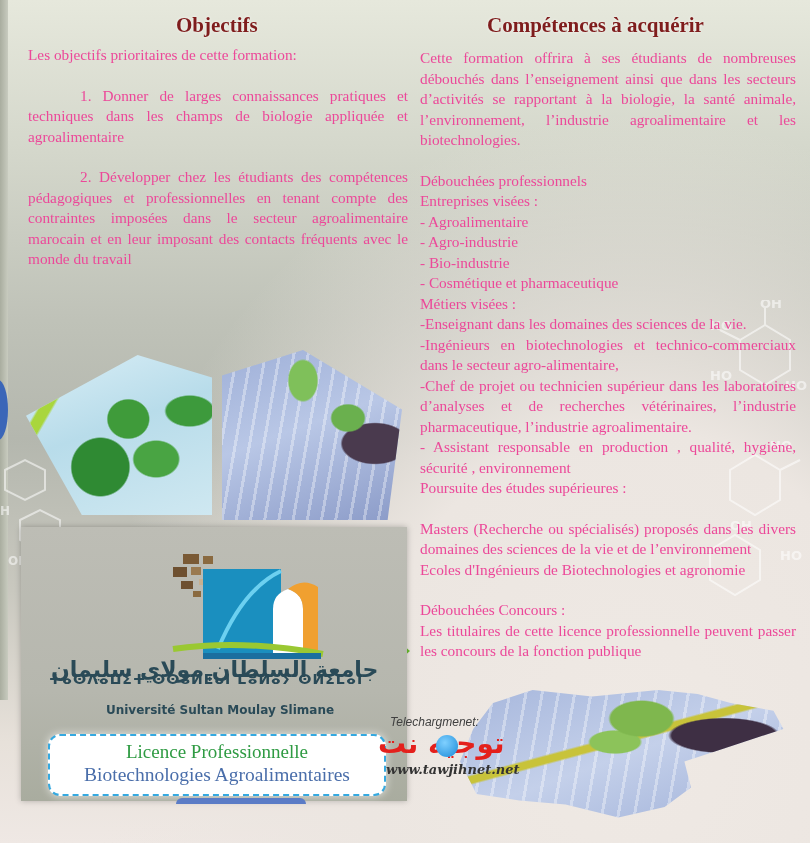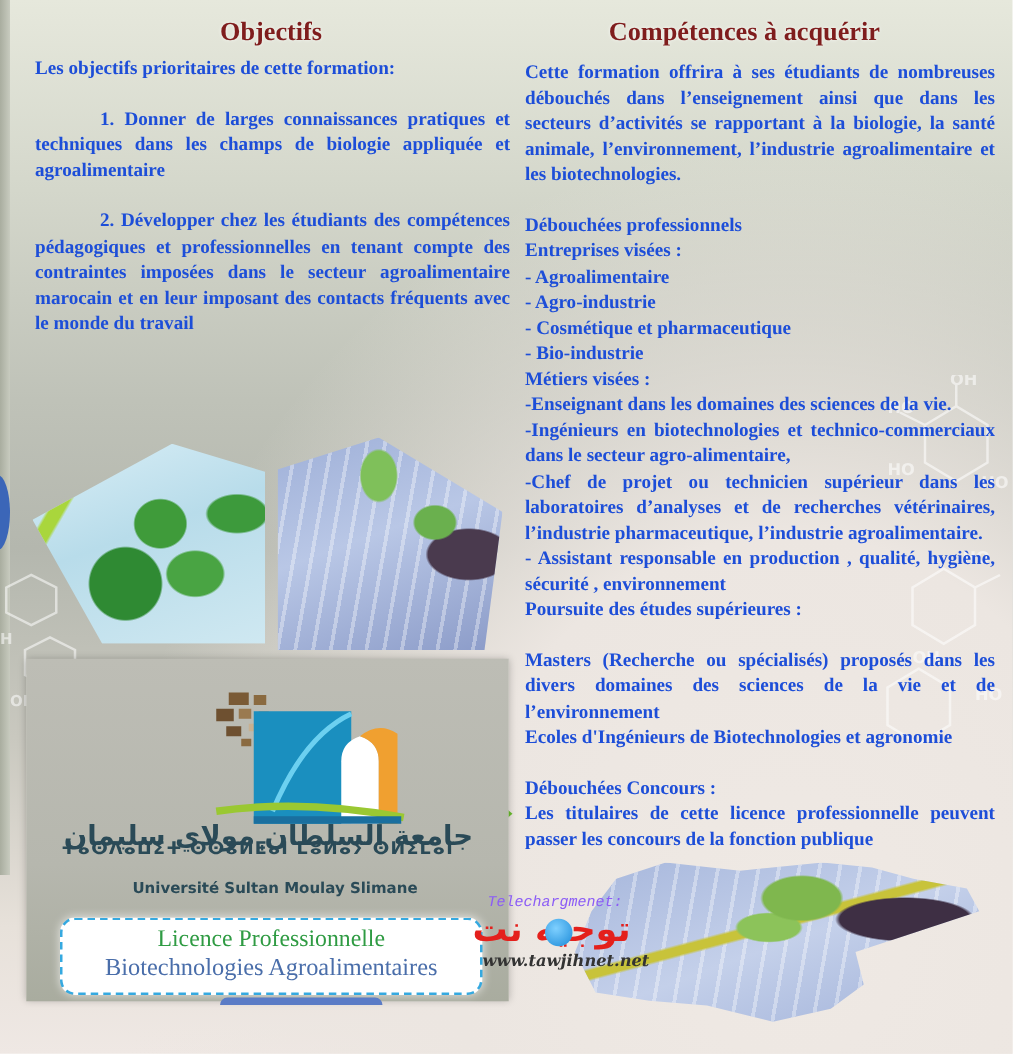--- a/index.html
+++ b/index.html
@@ -15,22 +15,21 @@
     position:absolute; left:0; top:0; width:8px; height:700px;
     background:linear-gradient(90deg,#a9ad9f,#c8cbbf);
   }
   .heading {
     position:absolute; color:#7f1d1d; font-weight:bold; font-size:21px;
     text-shadow:0 0 3px rgba(255,255,255,0.8);
     font-family:"Liberation Serif", serif;
   }
   .para {
     position:absolute; font-size:15.3px; line-height:20.5px; text-align:justify;
-    color:#1d4ed8;
-    font-weight:bold;
+    color:#ec4899;
   }
   .para p { margin:0; }
   .indent { text-indent:52px; }
   .gap { height:20px; }
   .list-line { white-space:nowrap; text-align:left; }
 
   
   .molecule { position:absolute; opacity:0.55; }
 
   
@@ -111,22 +110,22 @@
       linear-gradient(165deg, transparent 40%, #c8c33a 41% 44%, transparent 45%),
       repeating-linear-gradient(100deg, rgba(255,255,255,0.35) 0 3px, transparent 3px 16px),
       linear-gradient(160deg, #a7b7dc 0%, #c4d0ea 50%, #9fb0d8 100%);
   }
 
   
   .wm {
     position:absolute; left:378px; top:715px; width:140px; height:70px;
   }
   .wm-label {
-    position:absolute; left:12px; top:0; font-size:12px; font-style:italic; color:#8b5cf6;
-    font-family:Liberation Mono, monospace;
+    position:absolute; left:12px; top:0; font-size:12px; font-style:italic; color:#404040;
+    font-family:Liberation Sans, sans-serif;
     text-align:right;
   }
   .wm-arabic {
     position:absolute; left:0; top:12px; font-size:28px; color:#e4201c; font-weight:bold;
     font-family:"DejaVu Sans", sans-serif; direction:rtl;
   }
   .wm-dot {
     position:absolute; left:58px; top:20px; width:22px; height:22px; border-radius:50%;
     background:radial-gradient(circle at 40% 35%, #7fd0ff, #1a8ad8);
   }
@@ -194,22 +193,22 @@
 <div class="hex hex2"></div>
 
 <div class="heading" style="left:487px;top:13px">Compétences à acquérir</div>
 <div class="para" style="left:420px;top:48px;width:376px">
   <p>Cette formation offrira à ses étudiants de nombreuses débouchés dans l’enseignement ainsi que dans les secteurs d’activités se rapportant à la biologie, la santé animale, l’environnement, l’industrie agroalimentaire et les biotechnologies.</p>
   <div class="gap"></div>
   <p class="list-line">Débouchées professionnels</p>
   <p class="list-line">Entreprises visées :</p>
   <p class="list-line">- Agroalimentaire</p>
   <p class="list-line">- Agro-industrie</p>
+  <p class="list-line">- Bio-industrie</p>
   <p class="list-line">- Cosmétique et pharmaceutique</p>
-  <p class="list-line">- Bio-industrie</p>
   <p class="list-line">Métiers visées :</p>
   <p>-Enseignant dans les domaines des sciences de la vie.</p>
   <p>-Ingénieurs en biotechnologies et technico-commerciaux dans le secteur agro-alimentaire,</p>
   <p>-Chef de projet ou technicien supérieur dans les laboratoires d’analyses et de recherches vétérinaires, l’industrie pharmaceutique, l’industrie agroalimentaire.</p>
   <p>- Assistant responsable en production , qualité, hygiène, sécurité , environnement</p>
   <p class="list-line">Poursuite des études supérieures :</p>
   <div class="gap"></div>
   <p>Masters (Recherche ou spécialisés) proposés dans les divers domaines des sciences de la vie et de l’environnement</p>
   <p class="list-line">Ecoles d'Ingénieurs de Biotechnologies et agronomie</p>
   <div class="gap"></div>

